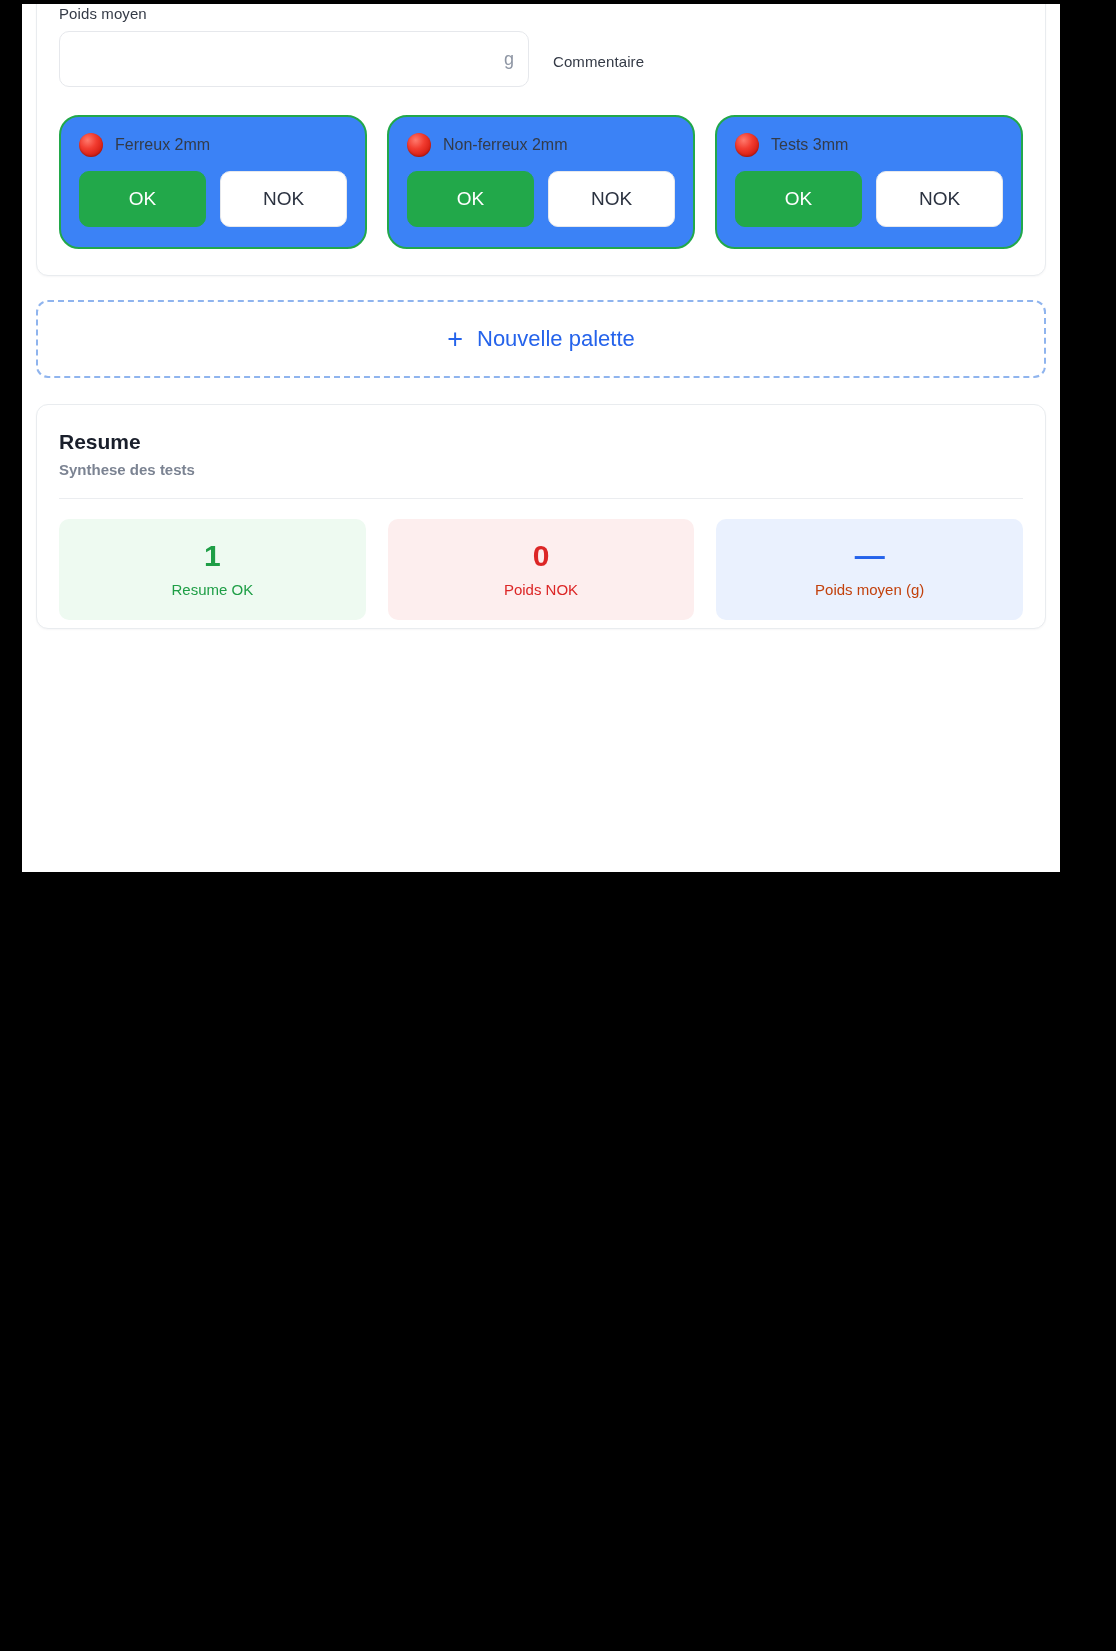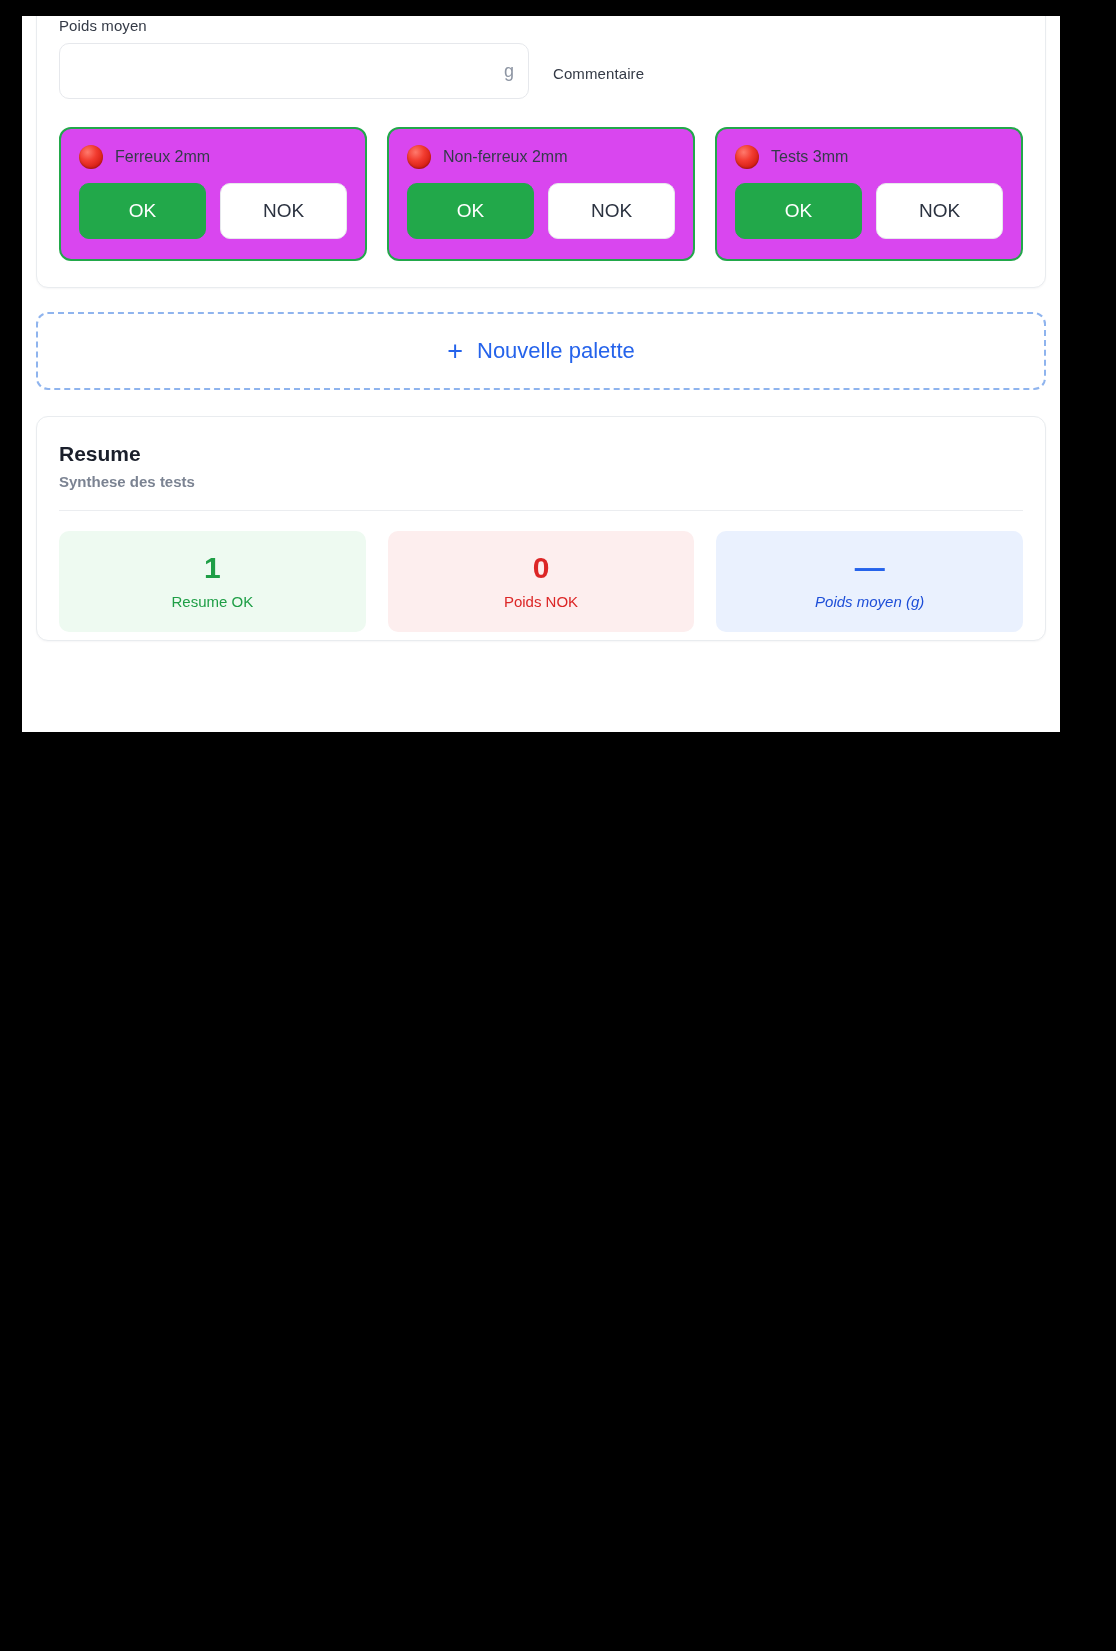--- a/index.html
+++ b/index.html
@@ -17,23 +17,23 @@
     width: 1116px;
     height: 1651px;
     background: #000000;
     overflow: hidden;
   }
 
   
   #page {
     position: absolute;
     left: 22px;
-    top: 16px;
+    top: 4px;
     width: 1038px;
-    height: 716px;
+    height: 868px;
     background: #ffffff;
     overflow: hidden;
   }
 
   #content {
     position: absolute;
     left: 0; top: 0;
     width: 1038px;
     padding: 0 14px;
   }
@@ -111,22 +111,22 @@
   
   .tests-row {
     display: flex;
     gap: 20px;
     margin-top: 28px;
   }
 
   .test-tile {
     flex: 1;
     border: 2px solid #22a84a;
-    background: #d946ef;
-    border-radius: 12px;
+    background: #3b82f6;
+    border-radius: 20px;
     padding: 16px 18px 20px 18px;
   }
 
   .test-head {
     display: flex;
     align-items: center;
     gap: 12px;
     margin-bottom: 14px;
   }
 
@@ -242,21 +242,21 @@
   .stat.ok   .stat-value { color: #1e9e46; }
   .stat.nok  .stat-value { color: #dc2626; }
   .stat.info .stat-value { color: #2563eb; }
 
   .stat-label {
     font-size: 15px;
     margin-top: 8px;
   }
   .stat.ok   .stat-label { color: #1e9e46; }
   .stat.nok  .stat-label { color: #dc2626; }
-  .stat.info .stat-label { color: #1d4ed8; font-style: italic; }
+  .stat.info .stat-label { color: #c2410c; }
 </style>
 </head>
 <body>
 
 <div id="viewport">
   <div id="page">
     <div id="content">
 
       <section class="card" id="palette-card">
 

